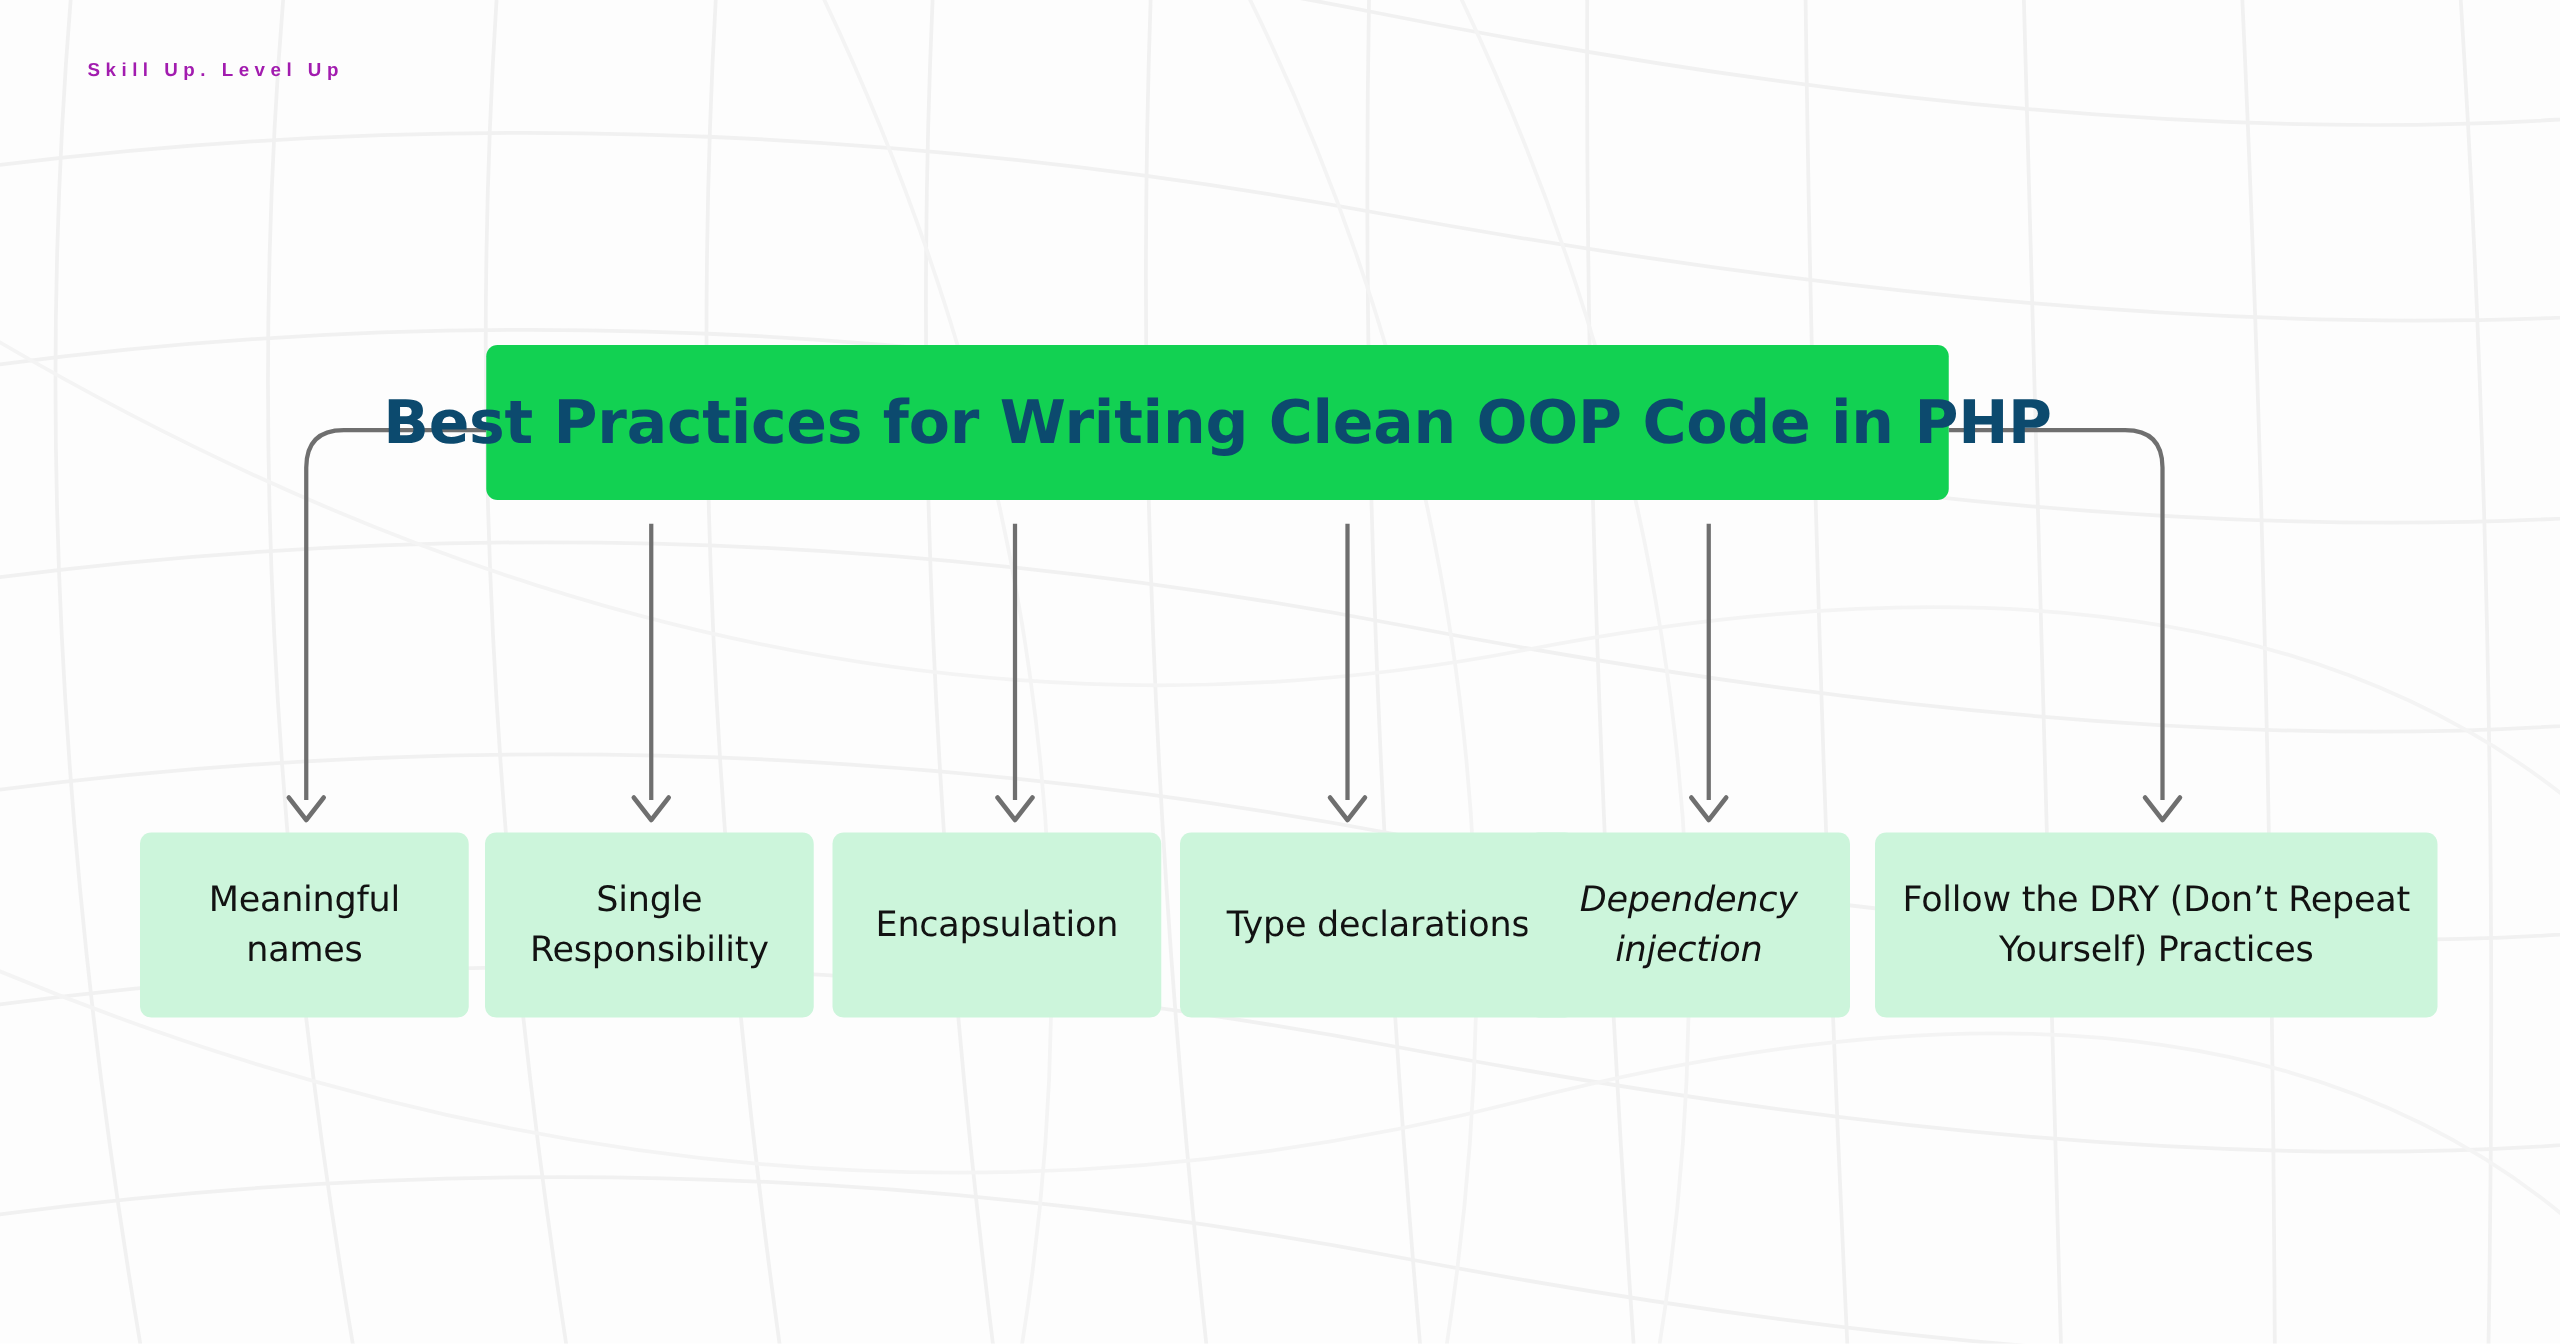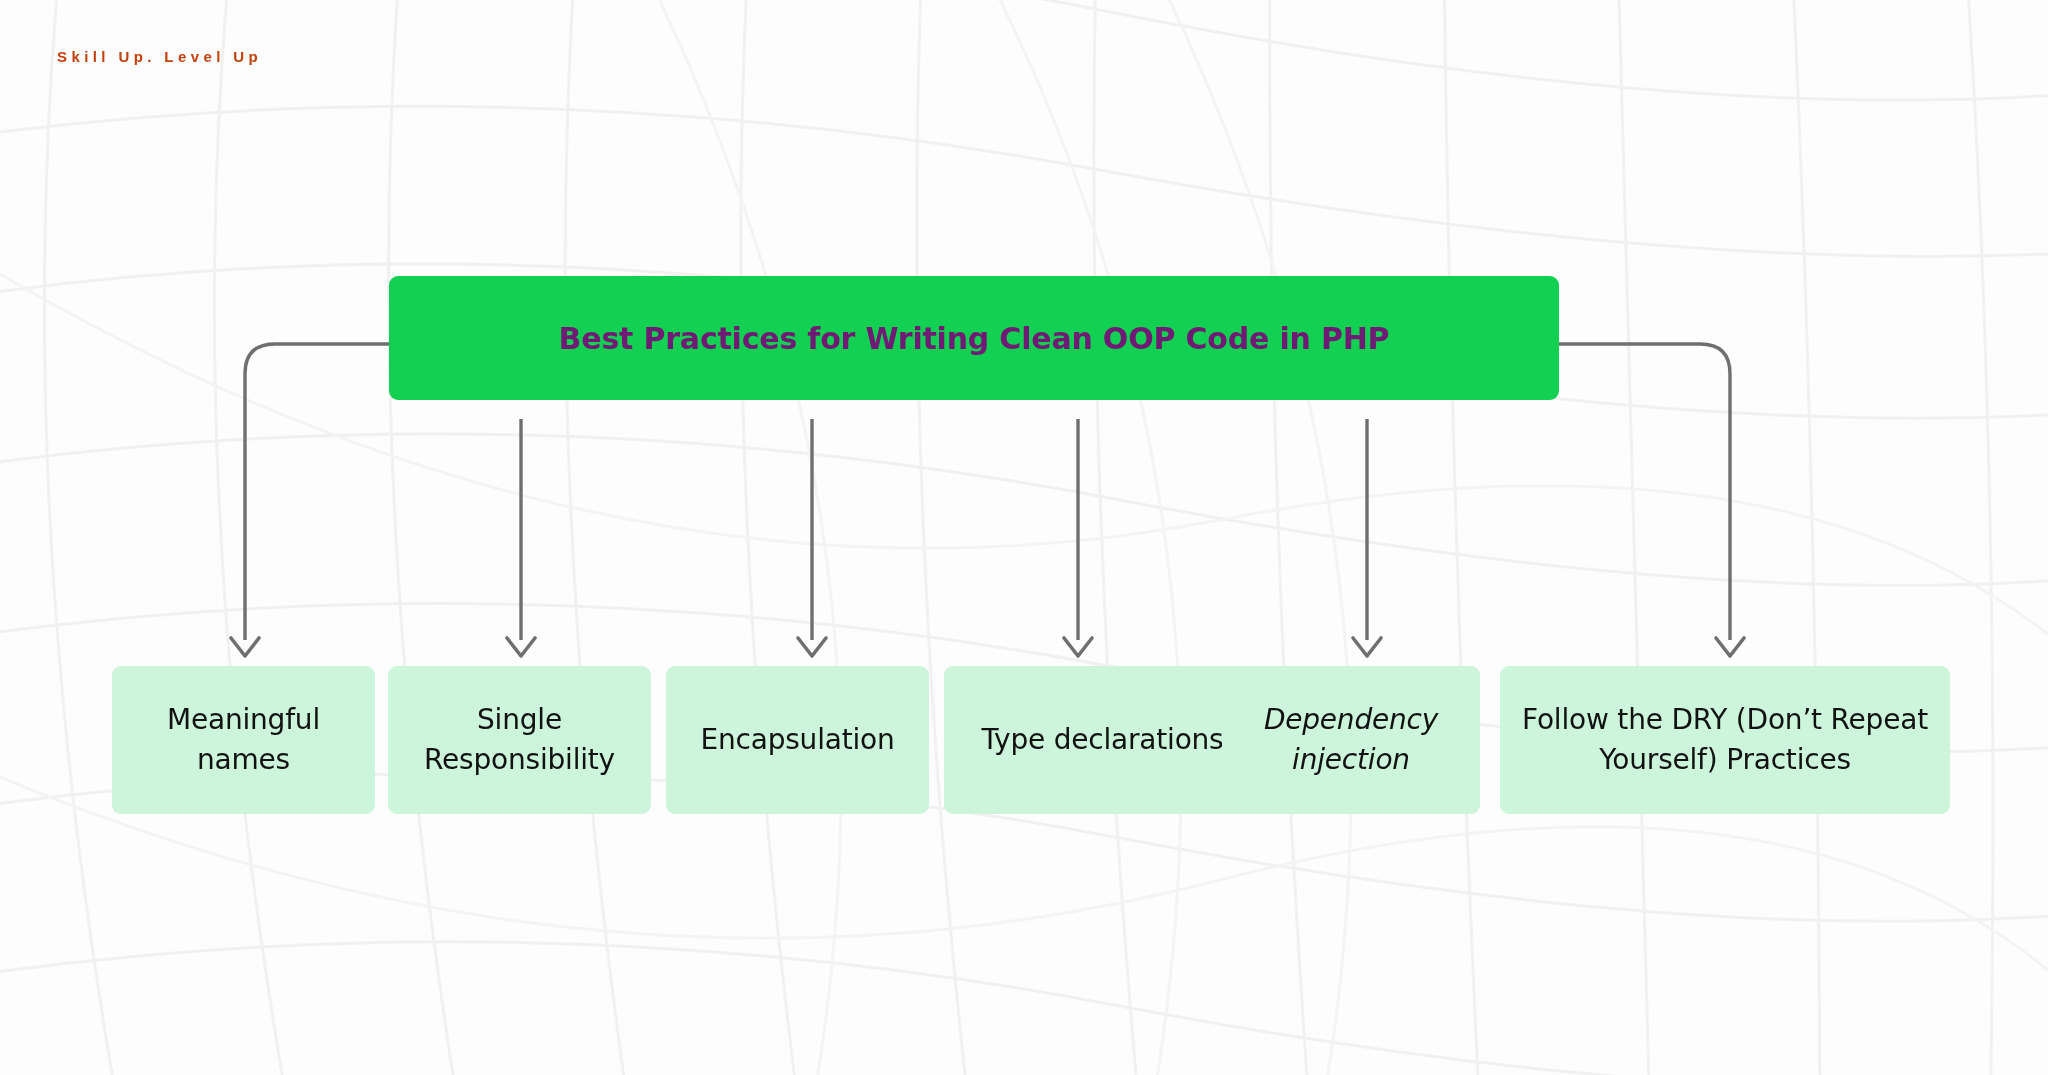--- a/index.html
+++ b/index.html
@@ -73,22 +73,22 @@
     letter-spacing: -1px;
     color: #0B5FA9;
     line-height: 1;
     transform: scaleY(1.08);
   }
   #brand-tagline {
     font-family: "Liberation Sans", sans-serif;
     font-size: 15px;
     font-weight: 600;
     letter-spacing: 4.4px;
-    color: #c2410c;
-    margin-left: 1px;
+    color: #a21caf;
+    margin-left: 14px;
   }
 
   
   #connectors {
     position: absolute;
     inset: 0;
     width: 2048px;
     height: 1075px;
     pointer-events: none;
   }
@@ -101,23 +101,23 @@
     width: 1170px;
     height: 124px;
     background: #12D152;
     border-radius: 9px;
     display: flex;
     align-items: center;
     justify-content: center;
   }
   #root-title {
     font-family: "DejaVu Sans", sans-serif;
-    font-size: 30px;
+    font-size: 48px;
     font-weight: 700;
-    color: #701a75;
+    color: #0c4a6e;
     letter-spacing: -0.2px;
     white-space: nowrap;
   }
 
   
   .leaf-node {
     position: absolute;
     top: 666px;
     height: 148px;
     background: #CCF5DB;

